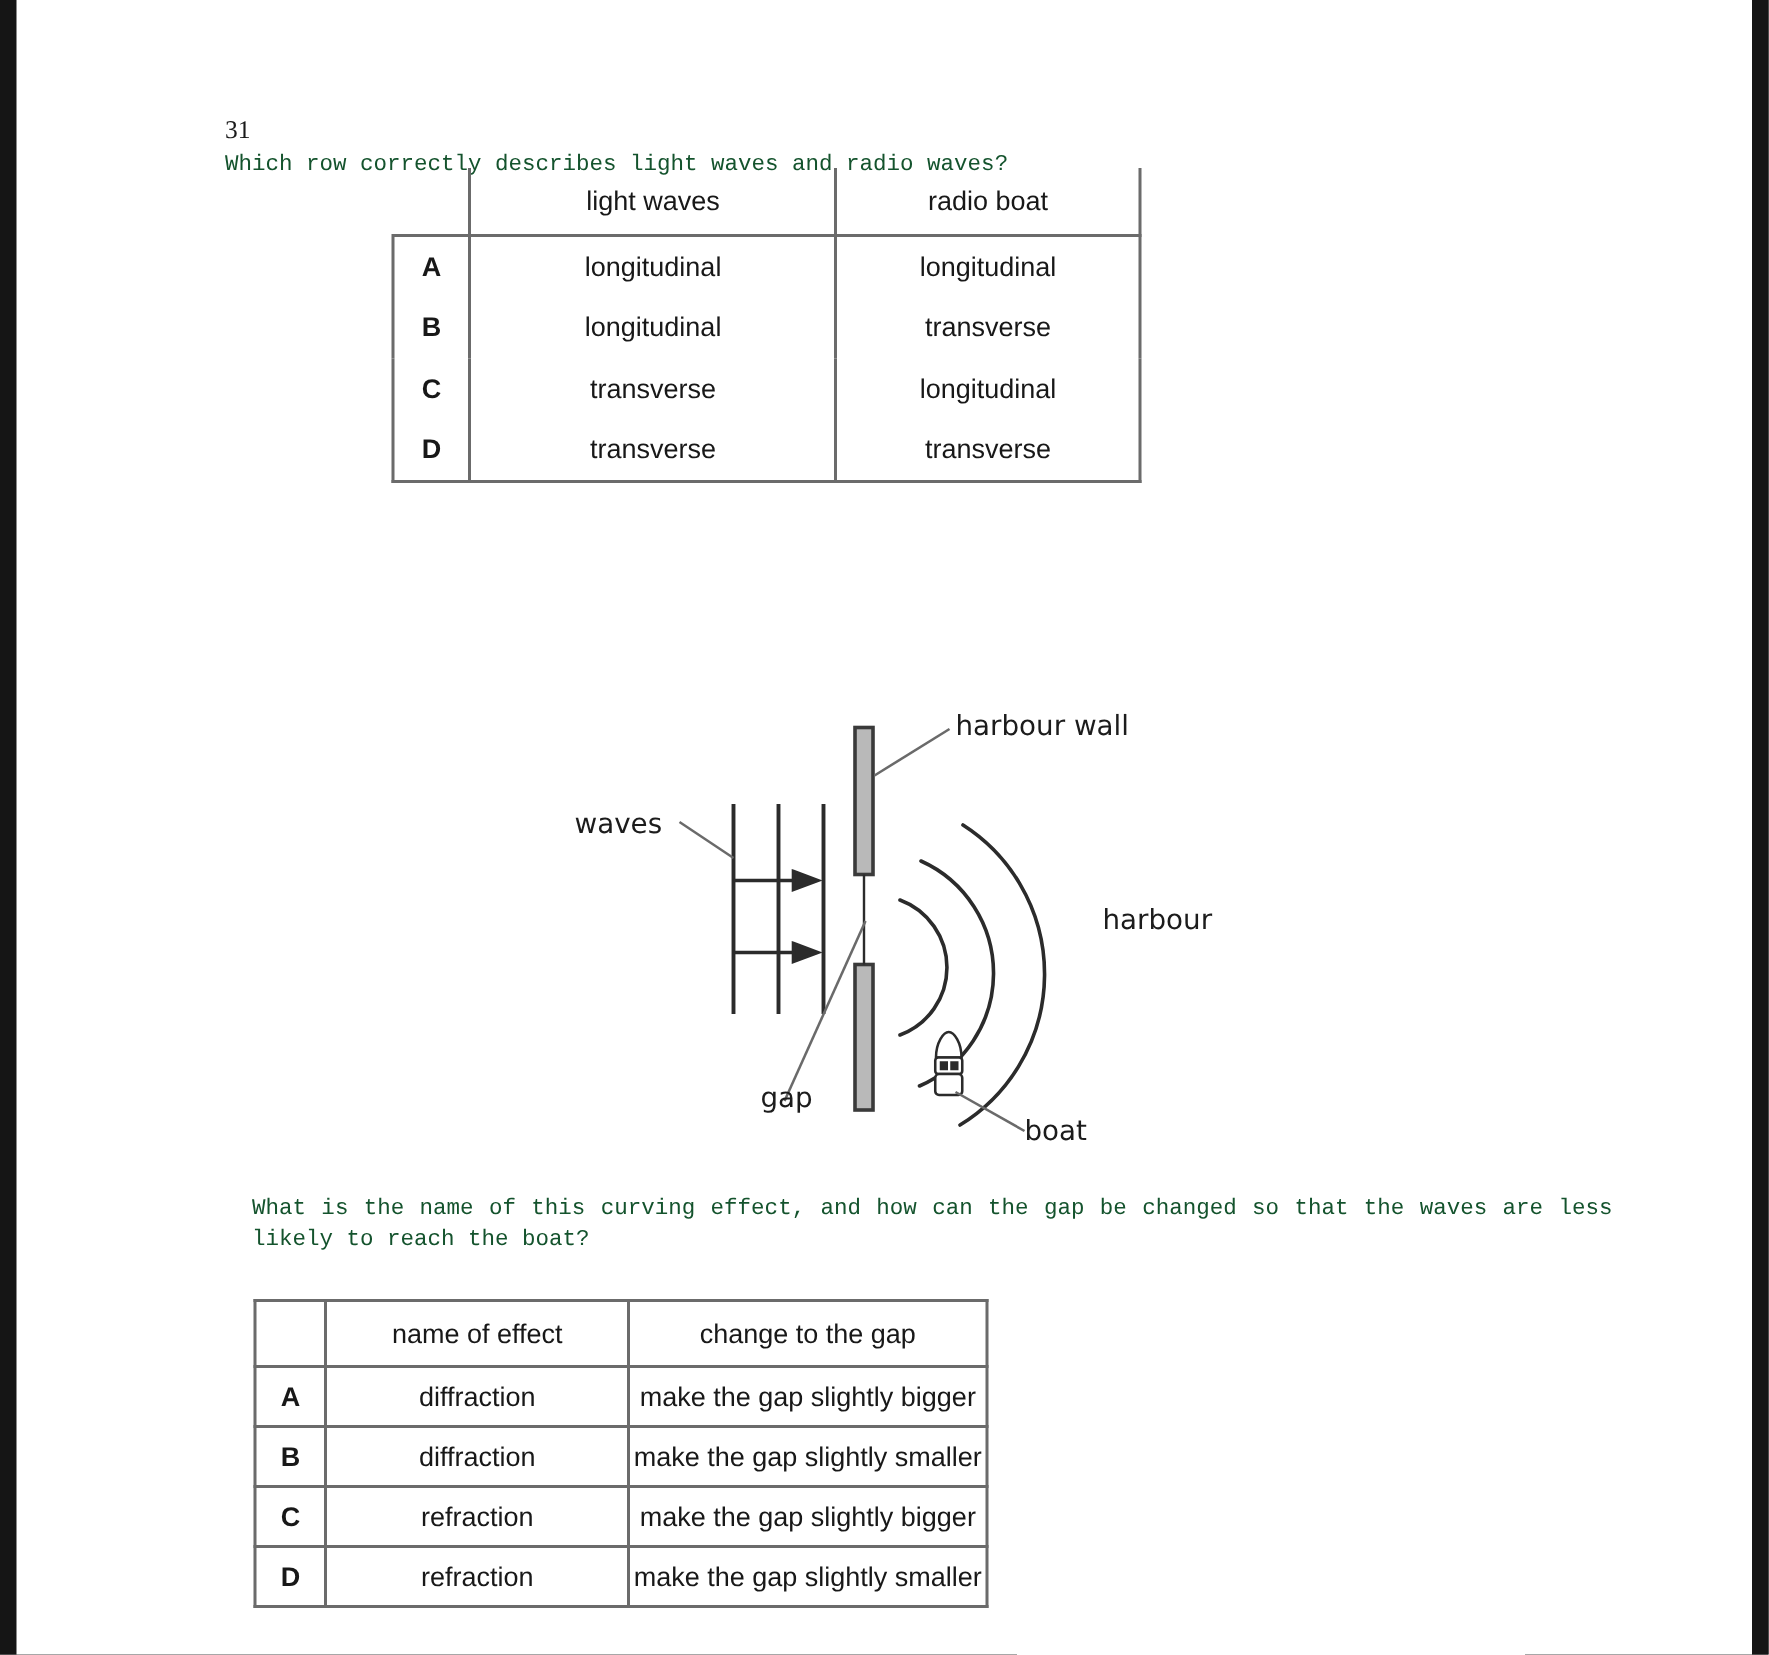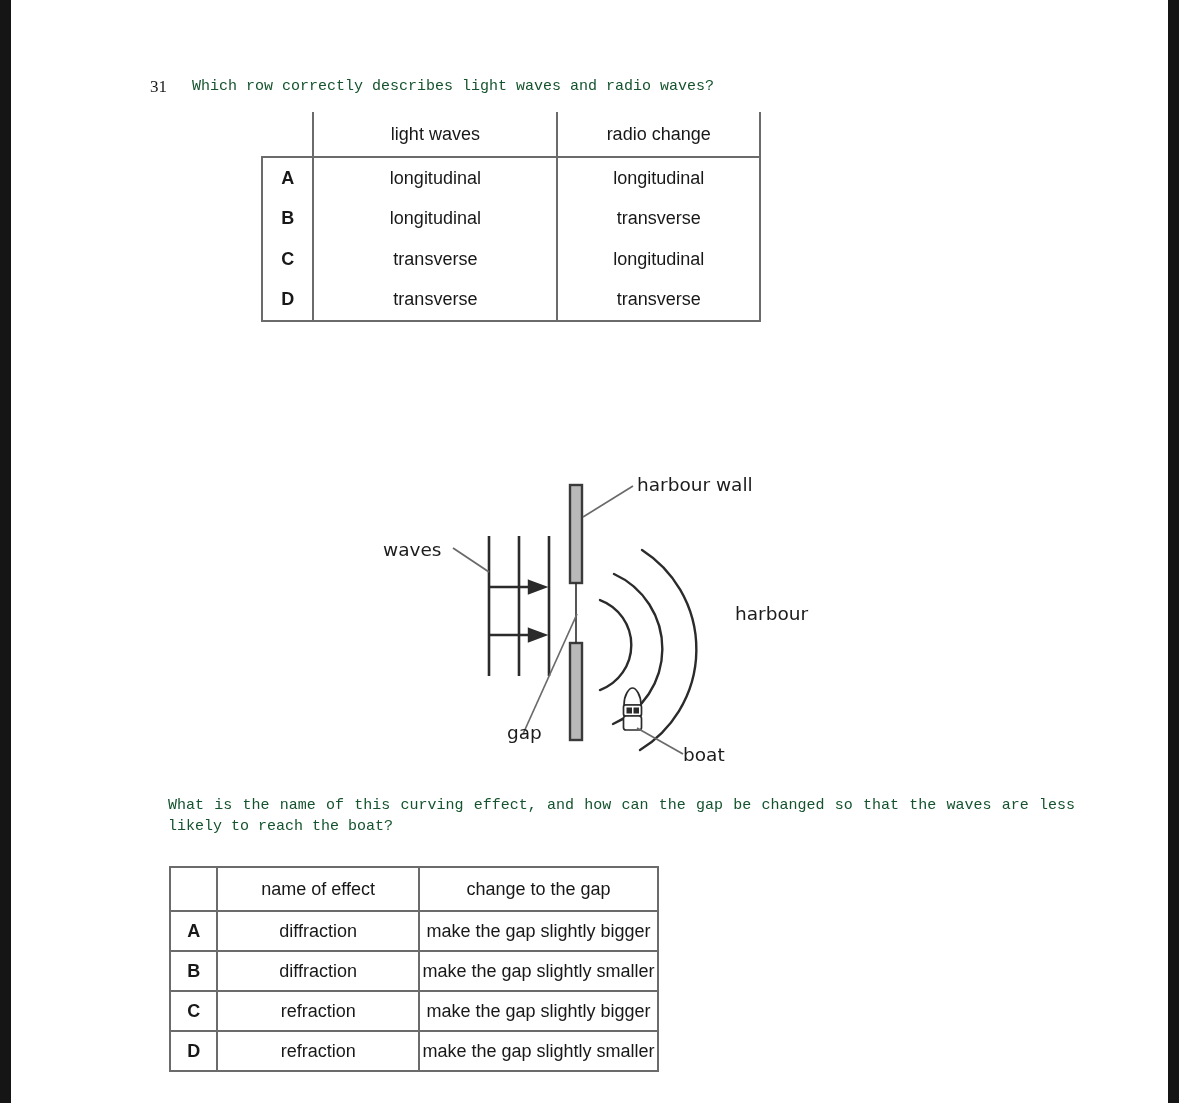--- a/index.html
+++ b/index.html
@@ -15,20 +15,21 @@
     left: 11px; top: 0;
     width: 1157px; height: 1103px;
     background: #ffffff;
   }
 
   
   .q-row {
     position: absolute;
     display: flex;
     align-items: flex-start;
+    flex-direction: column;
   }
   .q-num {
     font-family: "Liberation Serif", serif;
     font-size: 17px;
     color: #1a1a1a;
     line-height: 1.35;
     flex: 0 0 auto;
   }
   .q-text {
     font-family: Liberation Mono, monospace;
@@ -123,21 +124,21 @@
   <div class="q-row" style="left:139px; top:76px; width:960px;">
     <div class="q-num" style="width:42px;">31</div>
     <div class="q-text" style="width:900px;">Which row correctly describes light waves and radio waves?</div>
   </div>
 
   <table class="tbl31">
     <tbody>
       <tr>
         <td class="hdr-blank"></td>
         <td class="hdr-cell col-a">light waves</td>
-        <td class="hdr-cell last col-b">radio change</td>
+        <td class="hdr-cell last col-b">radio boat</td>
       </tr>
       <tr>
         <td class="lbl">A</td>
         <td class="val">longitudinal</td>
         <td class="val">longitudinal</td>
       </tr>
       <tr>
         <td class="lbl">B</td>
         <td class="val">longitudinal</td>
         <td class="val">transverse</td>

